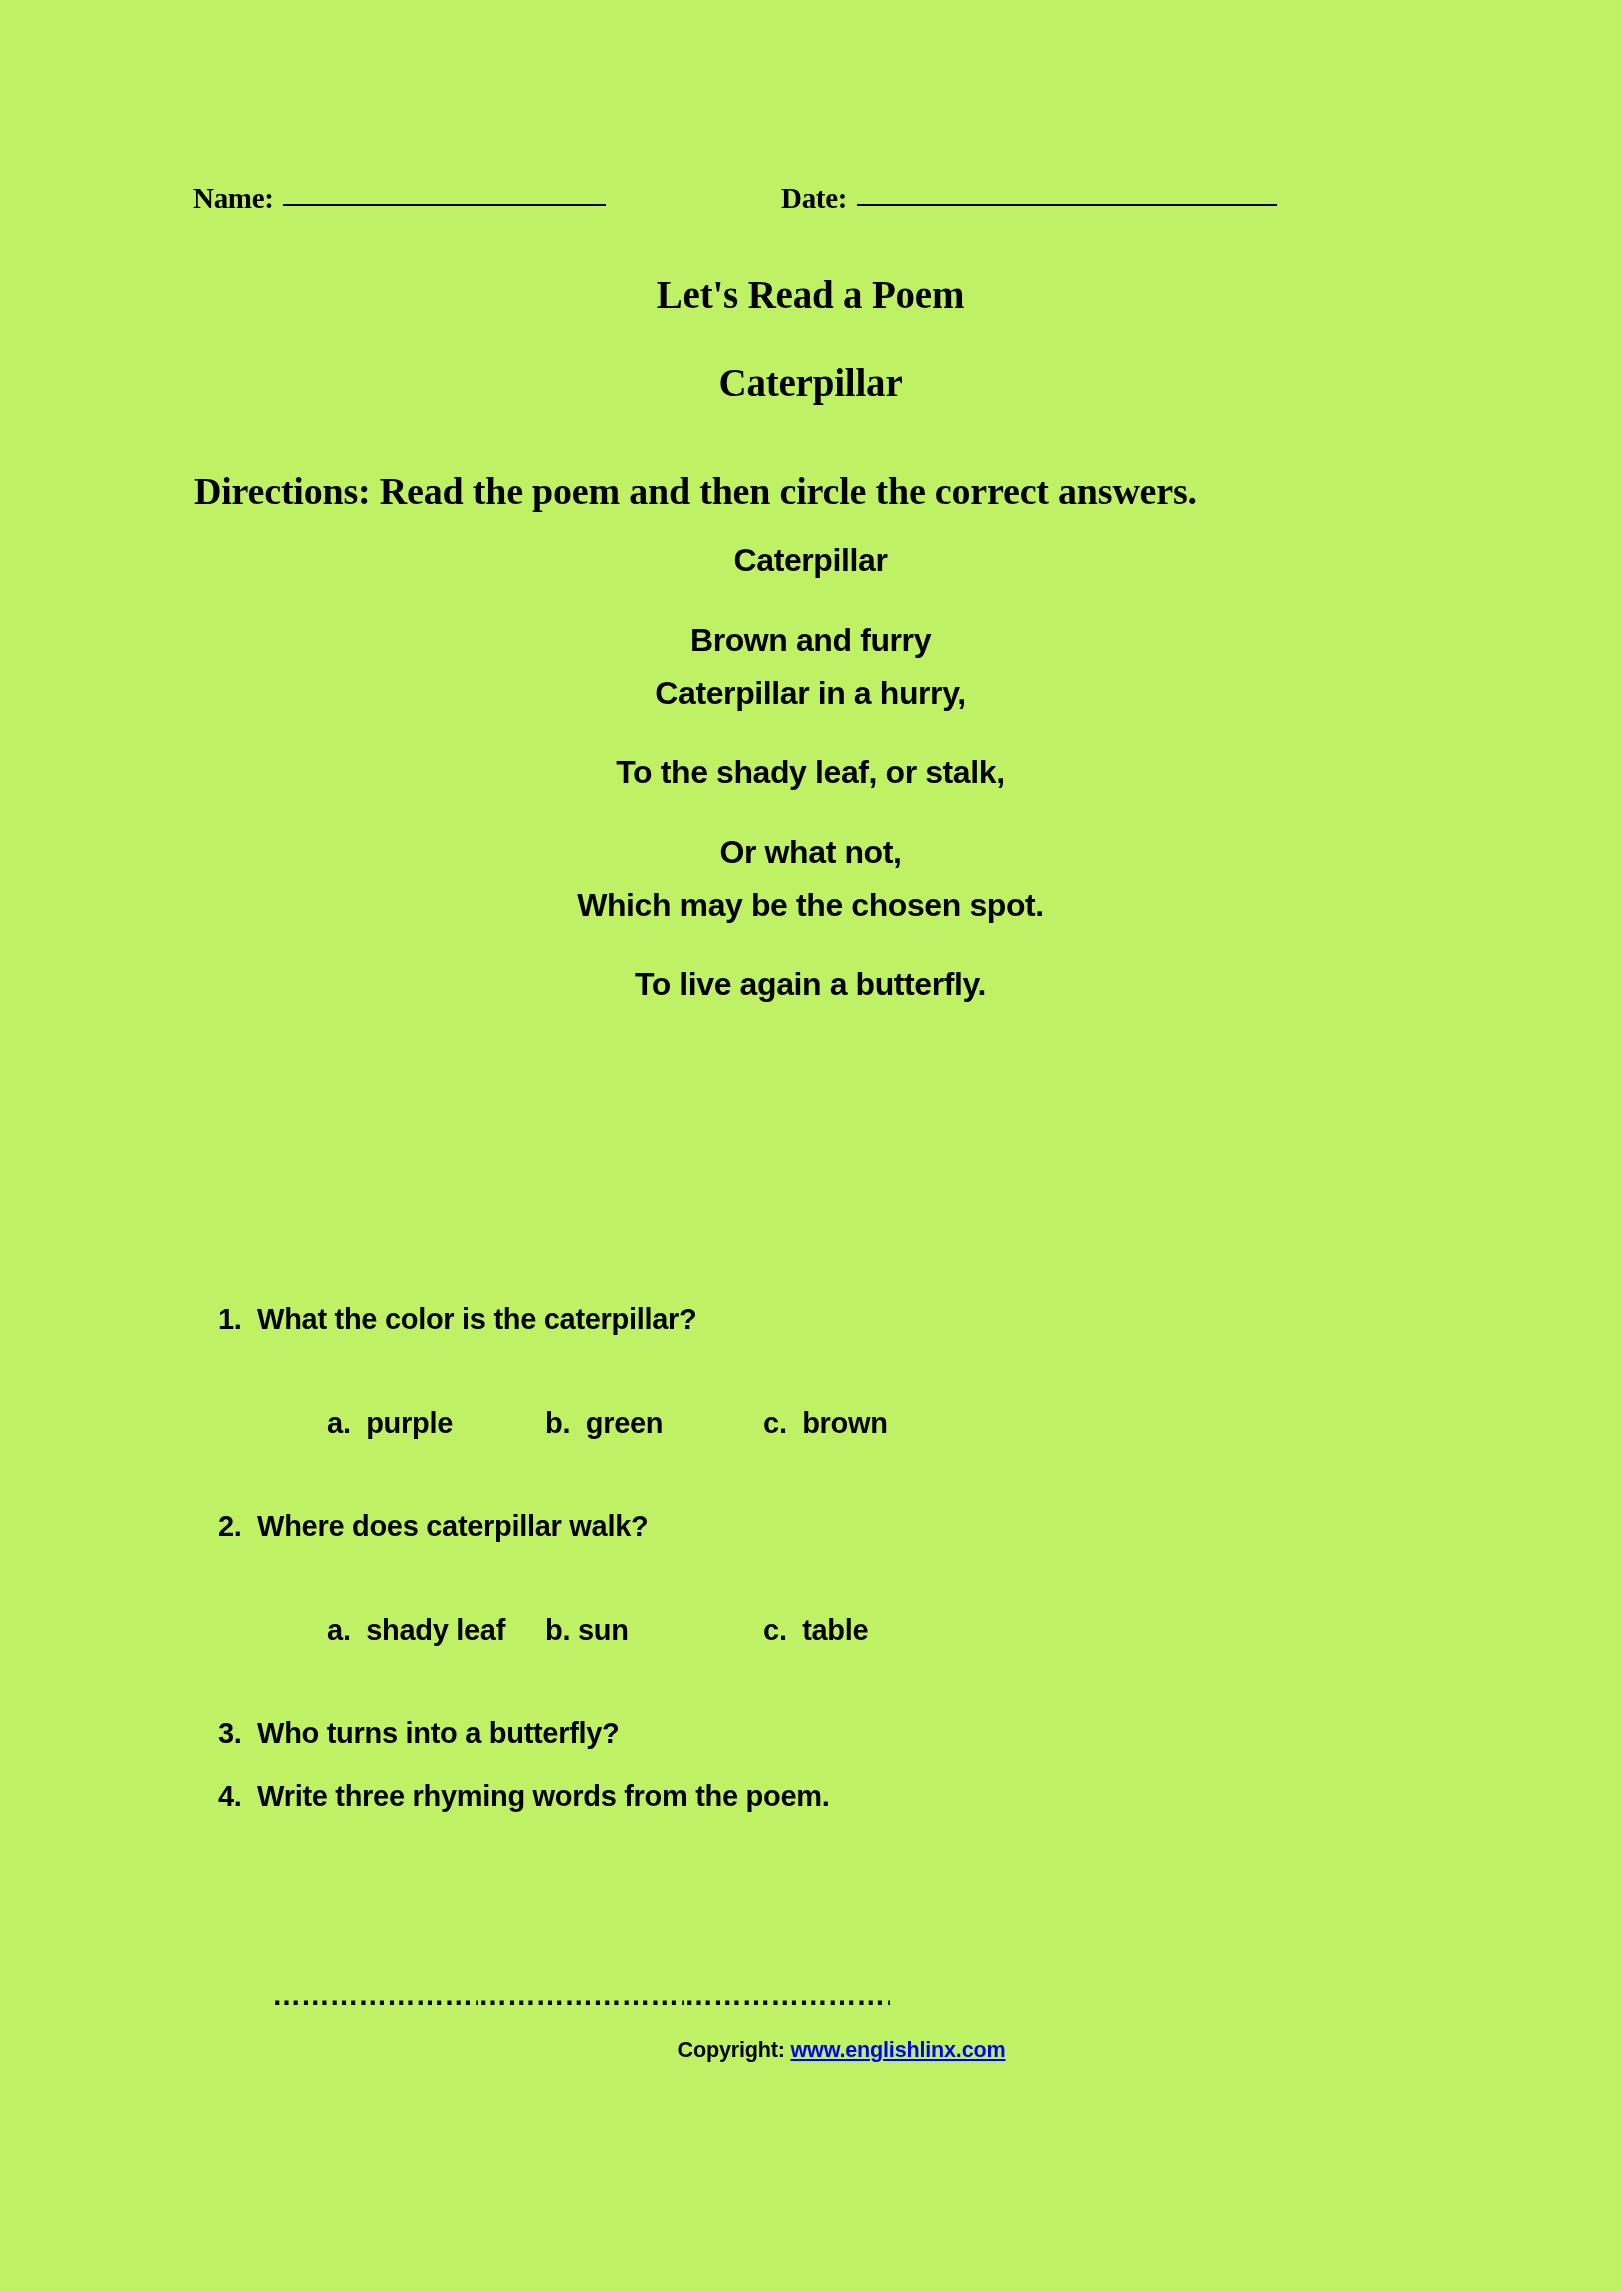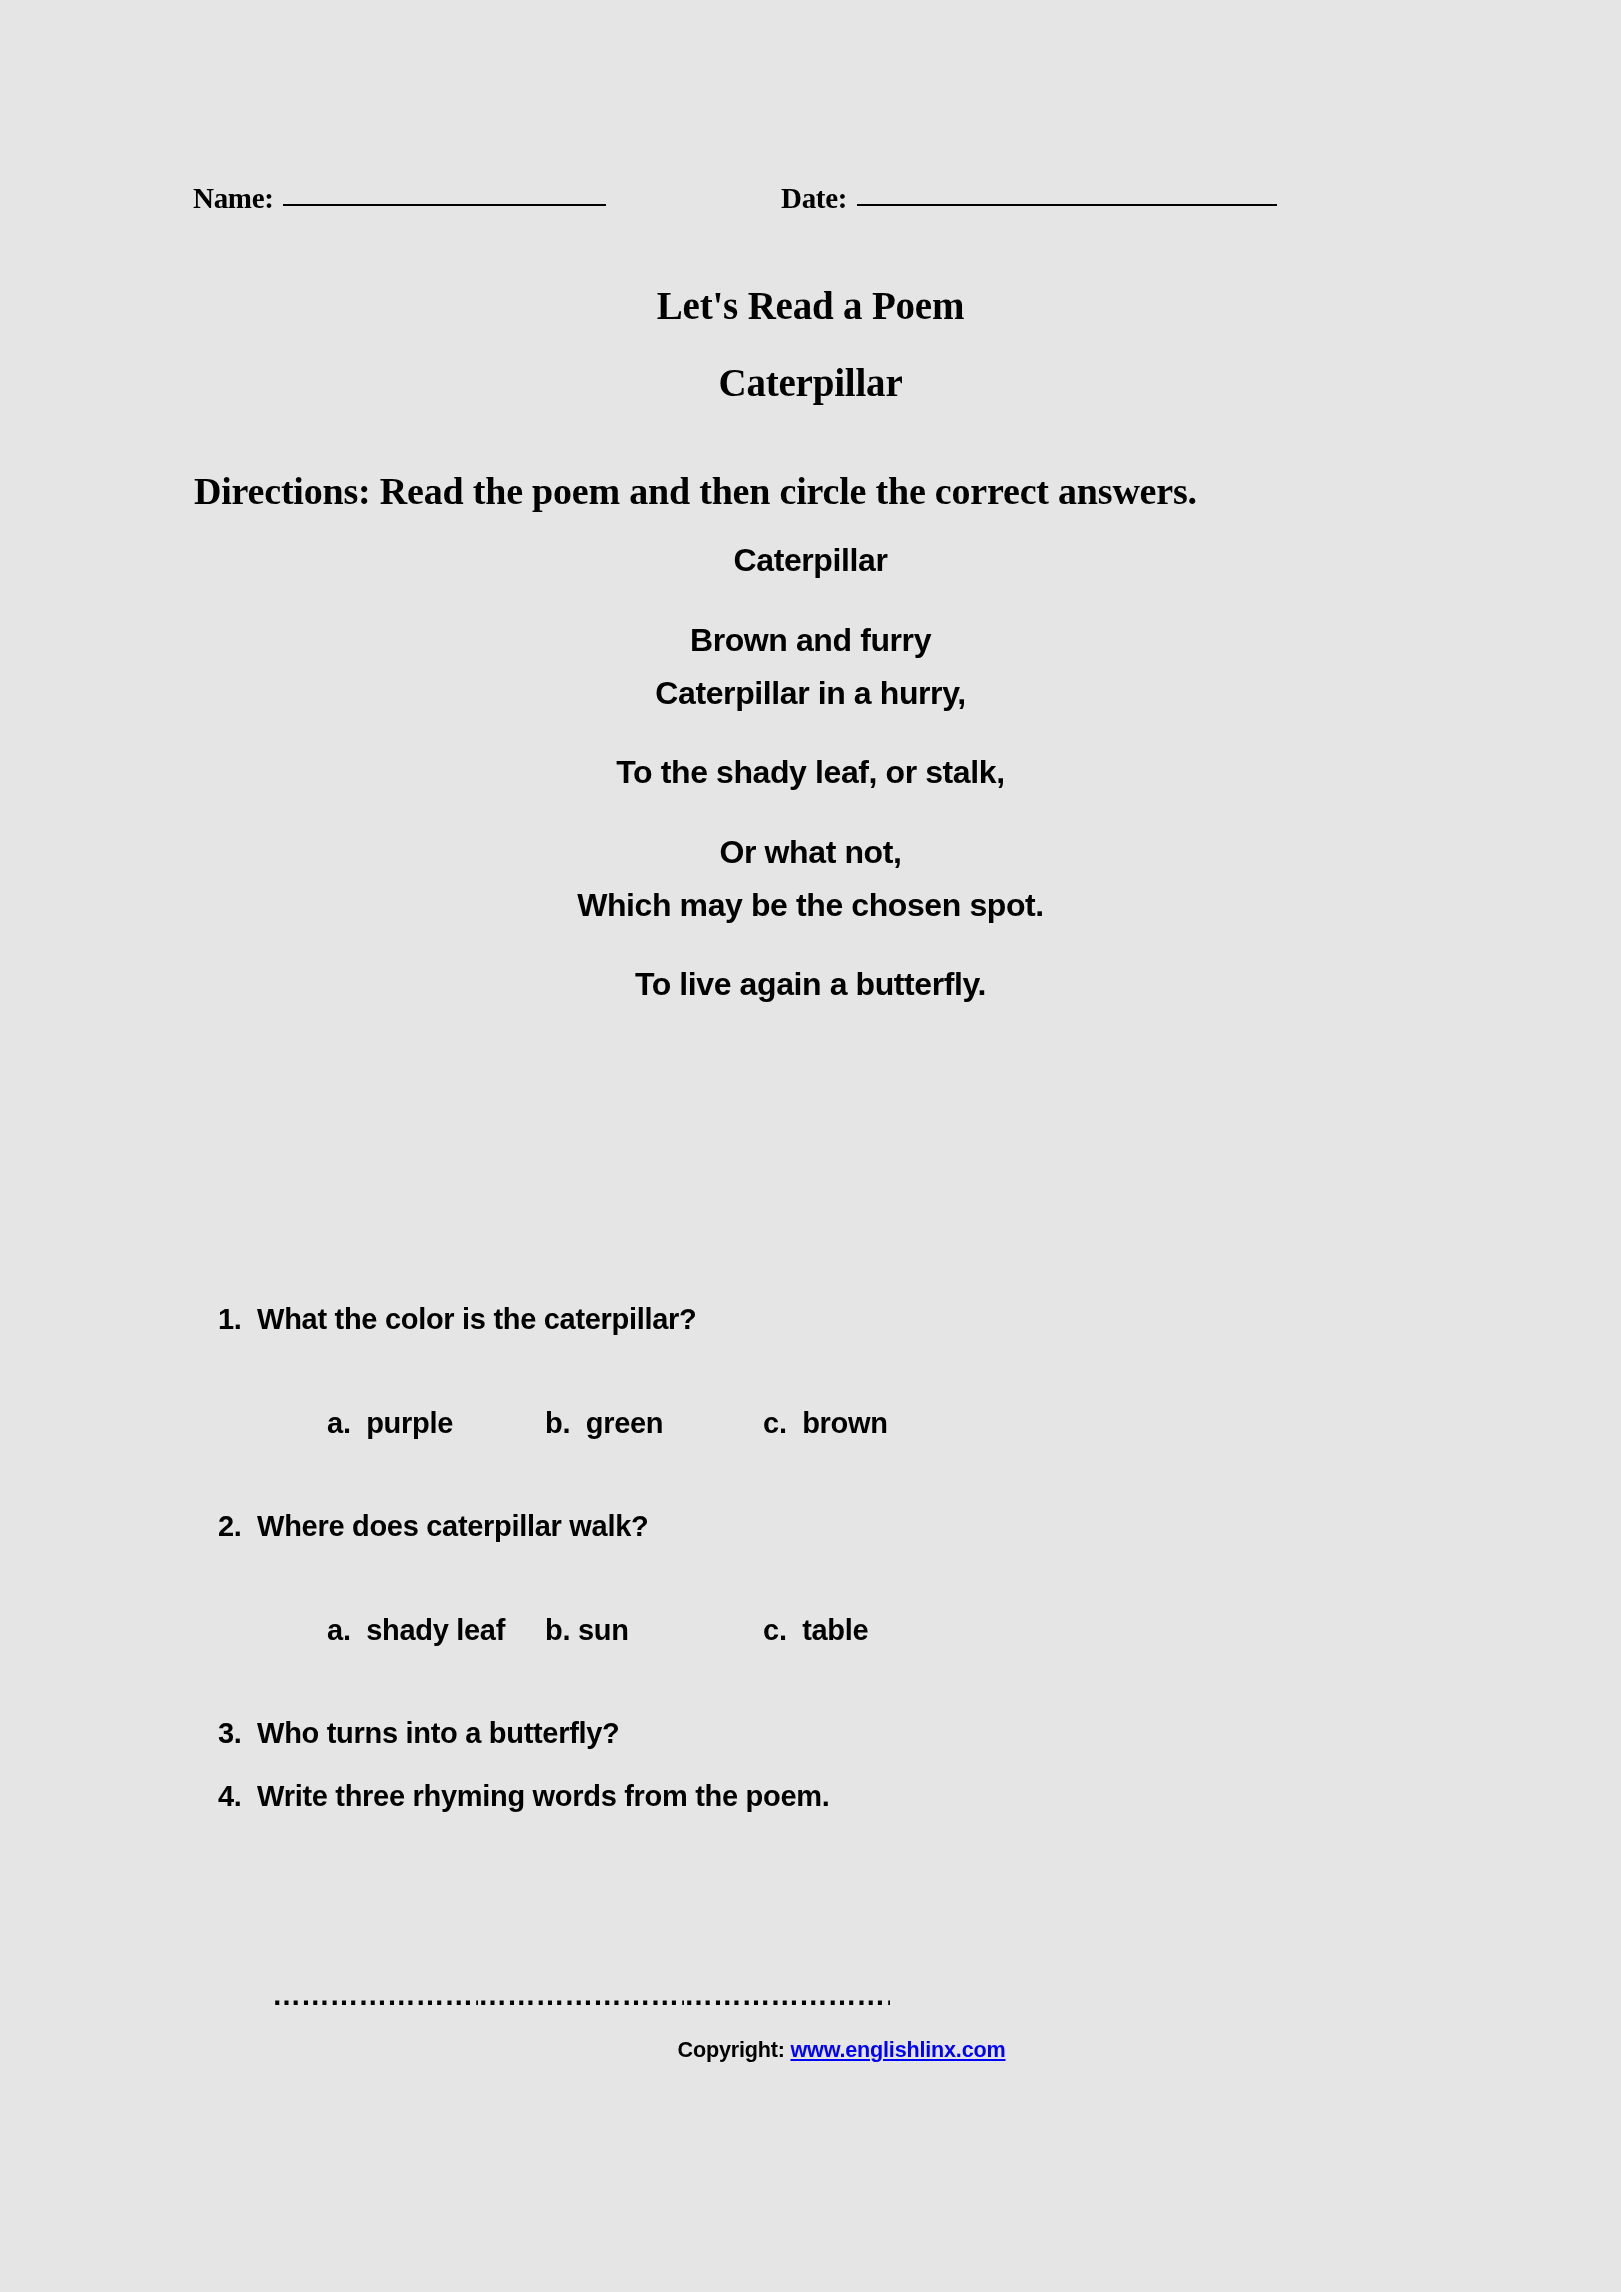--- a/index.html
+++ b/index.html
@@ -5,21 +5,21 @@
   html, body {
     margin: 0;
     padding: 0;
     background: #ffffff;
   }
 
   .page {
     position: relative;
     width: 1621px;
     height: 2293px;
-    background: #e5e5e5;
+    background: #bef264;
     margin: 0 auto;
     overflow: hidden;
     font-family: "Liberation Sans", sans-serif;
     color: #000000;
   }
 
   
   .header-row {
     position: absolute;
     left: 193px;
@@ -52,21 +52,21 @@
     position: relative;
     top: -2px;
   }
 
   .rule-name { width: 323px; }
   .rule-date { width: 420px; }
 
   
   .doc-title {
     position: absolute;
-    top: 283px;
+    top: 272px;
     left: 0;
     width: 1621px;
     text-align: center;
     font-family: "Liberation Serif", serif;
     font-weight: bold;
     font-size: 39px;
     letter-spacing: -0.2px;
   }
 
   .doc-subtitle {

